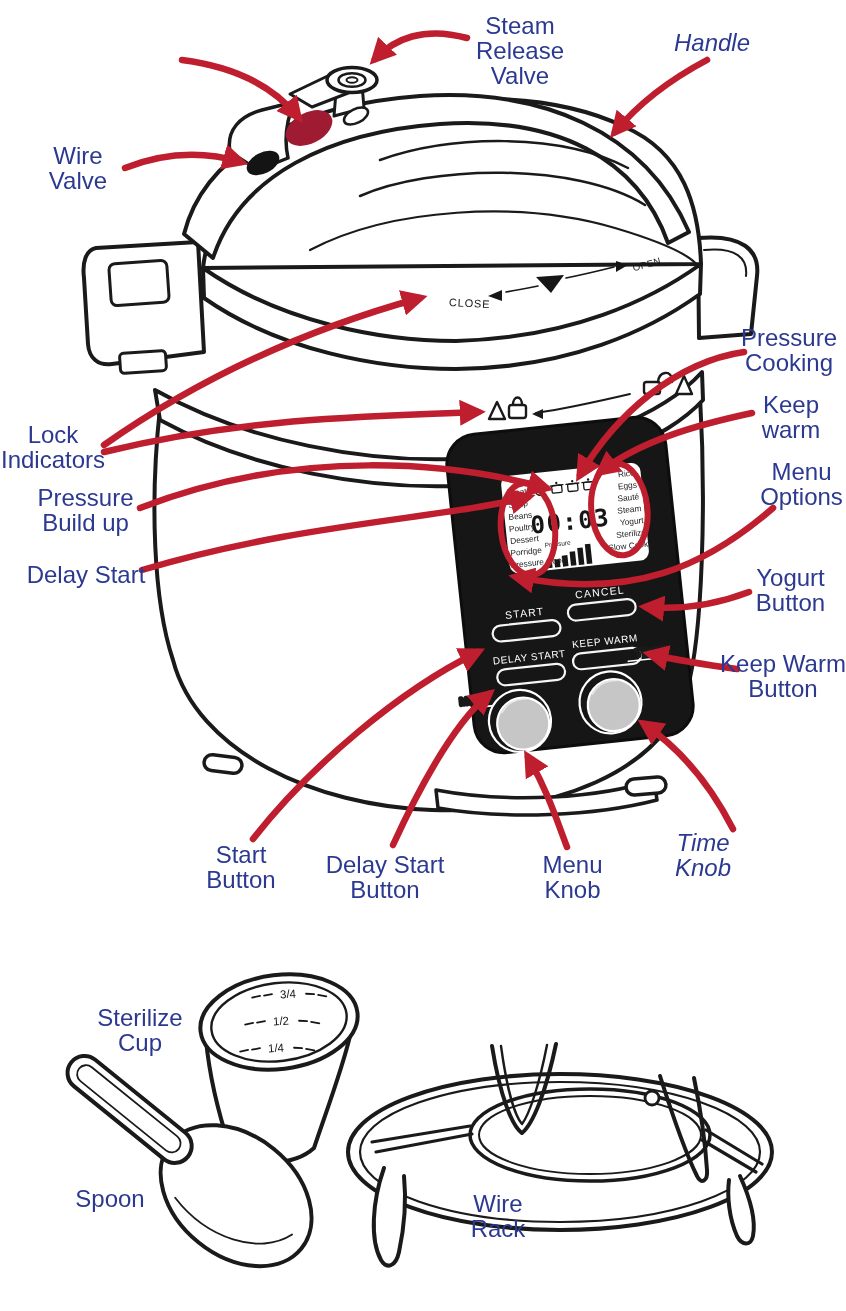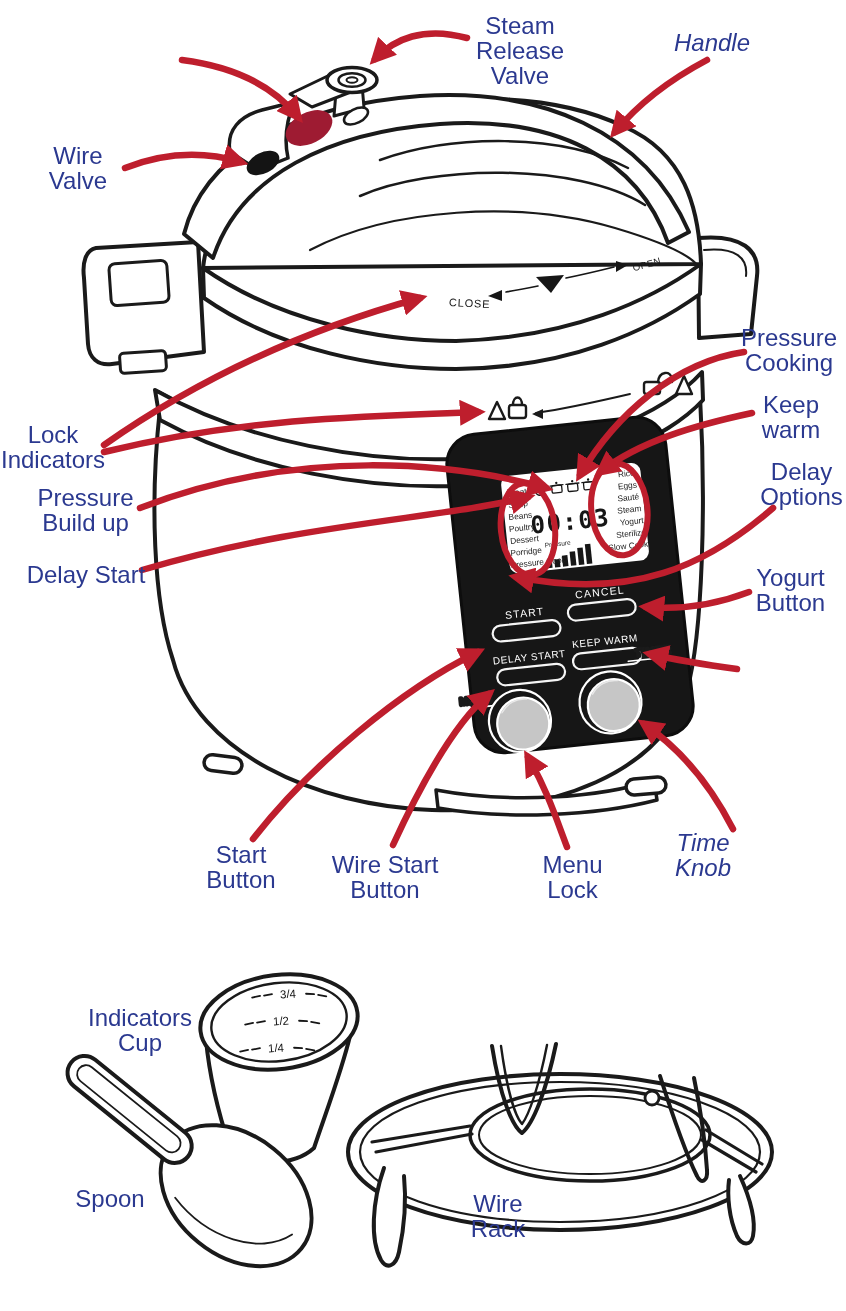--- a/index.html
+++ b/index.html
@@ -259,23 +259,24 @@
 </svg>
 
   <div class="callout" style="left:464px;top:2px;width:112px;margin-top:11px;">Steam Release Valve</div>
   <div class="callout" style="left:657px;top:30px;width:110px;font-style:italic;">Handle</div>
   <div class="callout" style="left:33px;top:143px;width:90px;">Wire Valve</div>
   <div class="callout" style="left:-2px;top:422px;width:110px;">Lock Indicators</div>
   <div class="callout" style="left:33px;top:474px;width:105px;margin-top:11px;">Pressure Build up</div>
   <div class="callout" style="left:16px;top:562px;width:140px;">Delay Start</div>
   <div class="callout" style="left:734px;top:325px;width:110px;">Pressure Cooking</div>
   <div class="callout" style="left:756px;top:392px;width:70px;">Keep warm</div>
-  <div class="callout" style="left:757px;top:459px;width:89px;">Delay Options</div>
+  <div class="callout" style="left:757px;top:459px;width:89px;">Menu Options</div>
   <div class="callout" style="left:748px;top:565px;width:85px;">Yogurt Button</div>
+  <div class="callout" style="left:719px;top:651px;width:128px;">Keep Warm Button</div>
   <div class="callout" style="left:201px;top:842px;width:80px;">Start Button</div>
-  <div class="callout" style="left:325px;top:852px;width:120px;">Wire Start Button</div>
-  <div class="callout" style="left:535px;top:852px;width:75px;">Menu Lock</div>
+  <div class="callout" style="left:325px;top:852px;width:120px;">Delay Start Button</div>
+  <div class="callout" style="left:535px;top:852px;width:75px;">Menu Knob</div>
   <div class="callout" style="left:672px;top:830px;width:62px;font-style:italic;">Time Knob</div>
-  <div class="callout" style="left:80px;top:1005px;width:120px;">Indicators Cup</div>
+  <div class="callout" style="left:80px;top:1005px;width:120px;">Sterilize Cup</div>
   <div class="callout" style="left:65px;top:1186px;width:90px;">Spoon</div>
   <div class="callout" style="left:466px;top:1191px;width:64px;">Wire Rack</div>
 
 </div>
 
 </body></html>

